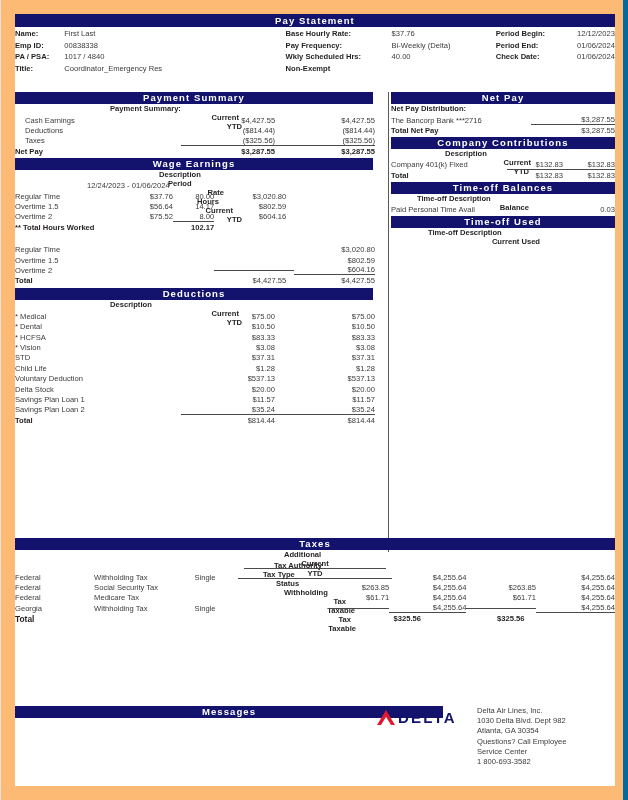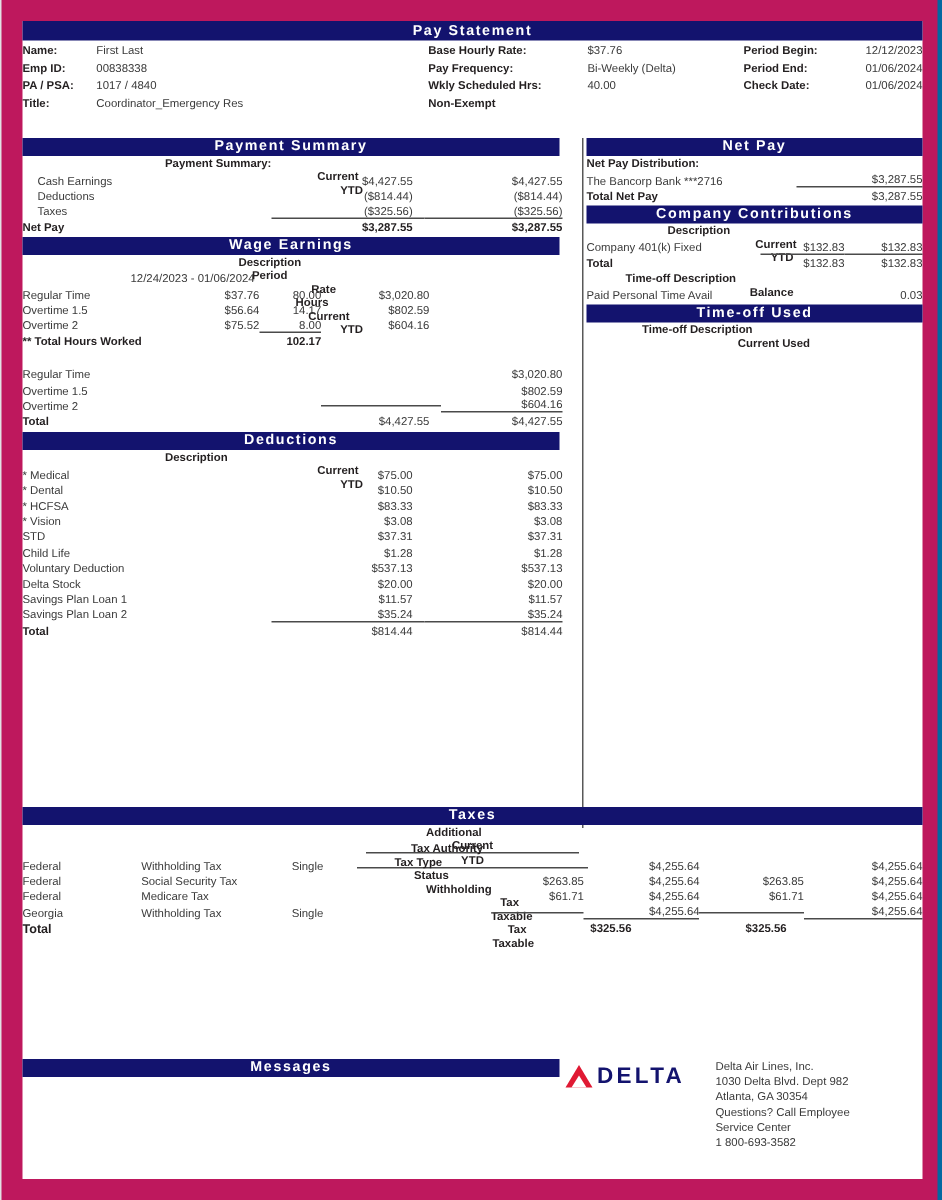--- a/index.html
+++ b/index.html
@@ -13,22 +13,22 @@
     font-family: "Liberation Sans", sans-serif;
     color: #231f20;
     -webkit-font-smoothing: none;
   }
   .page {
     position: relative;
     width: 628px;
     height: 800px;
     box-sizing: border-box;
     border-left: 1px solid #e2e2e4;
-    border-right: 3px solid #0369a1;
-    background: #be185d;
+    border-right: 5px solid #0369a1;
+    background: #fdba74;
     overflow: hidden;
   }
   .sheet {
     position: absolute;
     left: 14px;
     top: 14px;
     width: 600px;
     height: 772px;
     background: #ffffff;
   }
@@ -387,20 +387,21 @@
         <div class="R-desc cell">Company 401(k) Fixed</div>
         <div class="R-cur cell ul">$132.83</div>
         <div class="R-ytd cell ul">$132.83</div>
       </div>
       <div class="tline">
         <div class="R-desc hdr">Total</div>
         <div class="R-cur cell">$132.83</div>
         <div class="R-ytd cell">$132.83</div>
       </div>
 
+      <div class="bar" style="width:224px;margin-top:1px;">Time-off Balances</div>
 
       <div class="tline h">
         <div class="R-d2 hdr">Time-off Description</div>
         <div class="R-b2 hdr">Balance</div>
       </div>
       <div class="tline">
         <div class="R-d2 cell">Paid Personal Time Avail</div>
         <div class="R-b2 cell">0.03</div>
       </div>
 
@@ -477,21 +478,21 @@
       </div>
       <div class="tline">
         <div class="hdr" style="width:326px;font-size:8.4px;">Total</div>
         <div class="T-ctaxb hdr">$325.56</div>
         <div class="T-ytax cell"></div>
         <div class="T-ytaxb hdr" style="text-align:left;padding-left:4px;">$325.56</div>
       </div>
     </div>
 
     <div class="messages">
-      <div class="bar" style="width:358px;">Messages</div>
+      <div class="bar" style="width:428px;">Messages</div>
       <div class="cell" style="height:60px;padding-top:3px;"></div>
     </div>
 
     <div class="footer">
       <div class="logo">
         <div class="widget"></div>
         <div class="deltaword">DELTA</div>
       </div>
       <div class="addr">
         <div>Delta Air Lines, Inc.</div>

